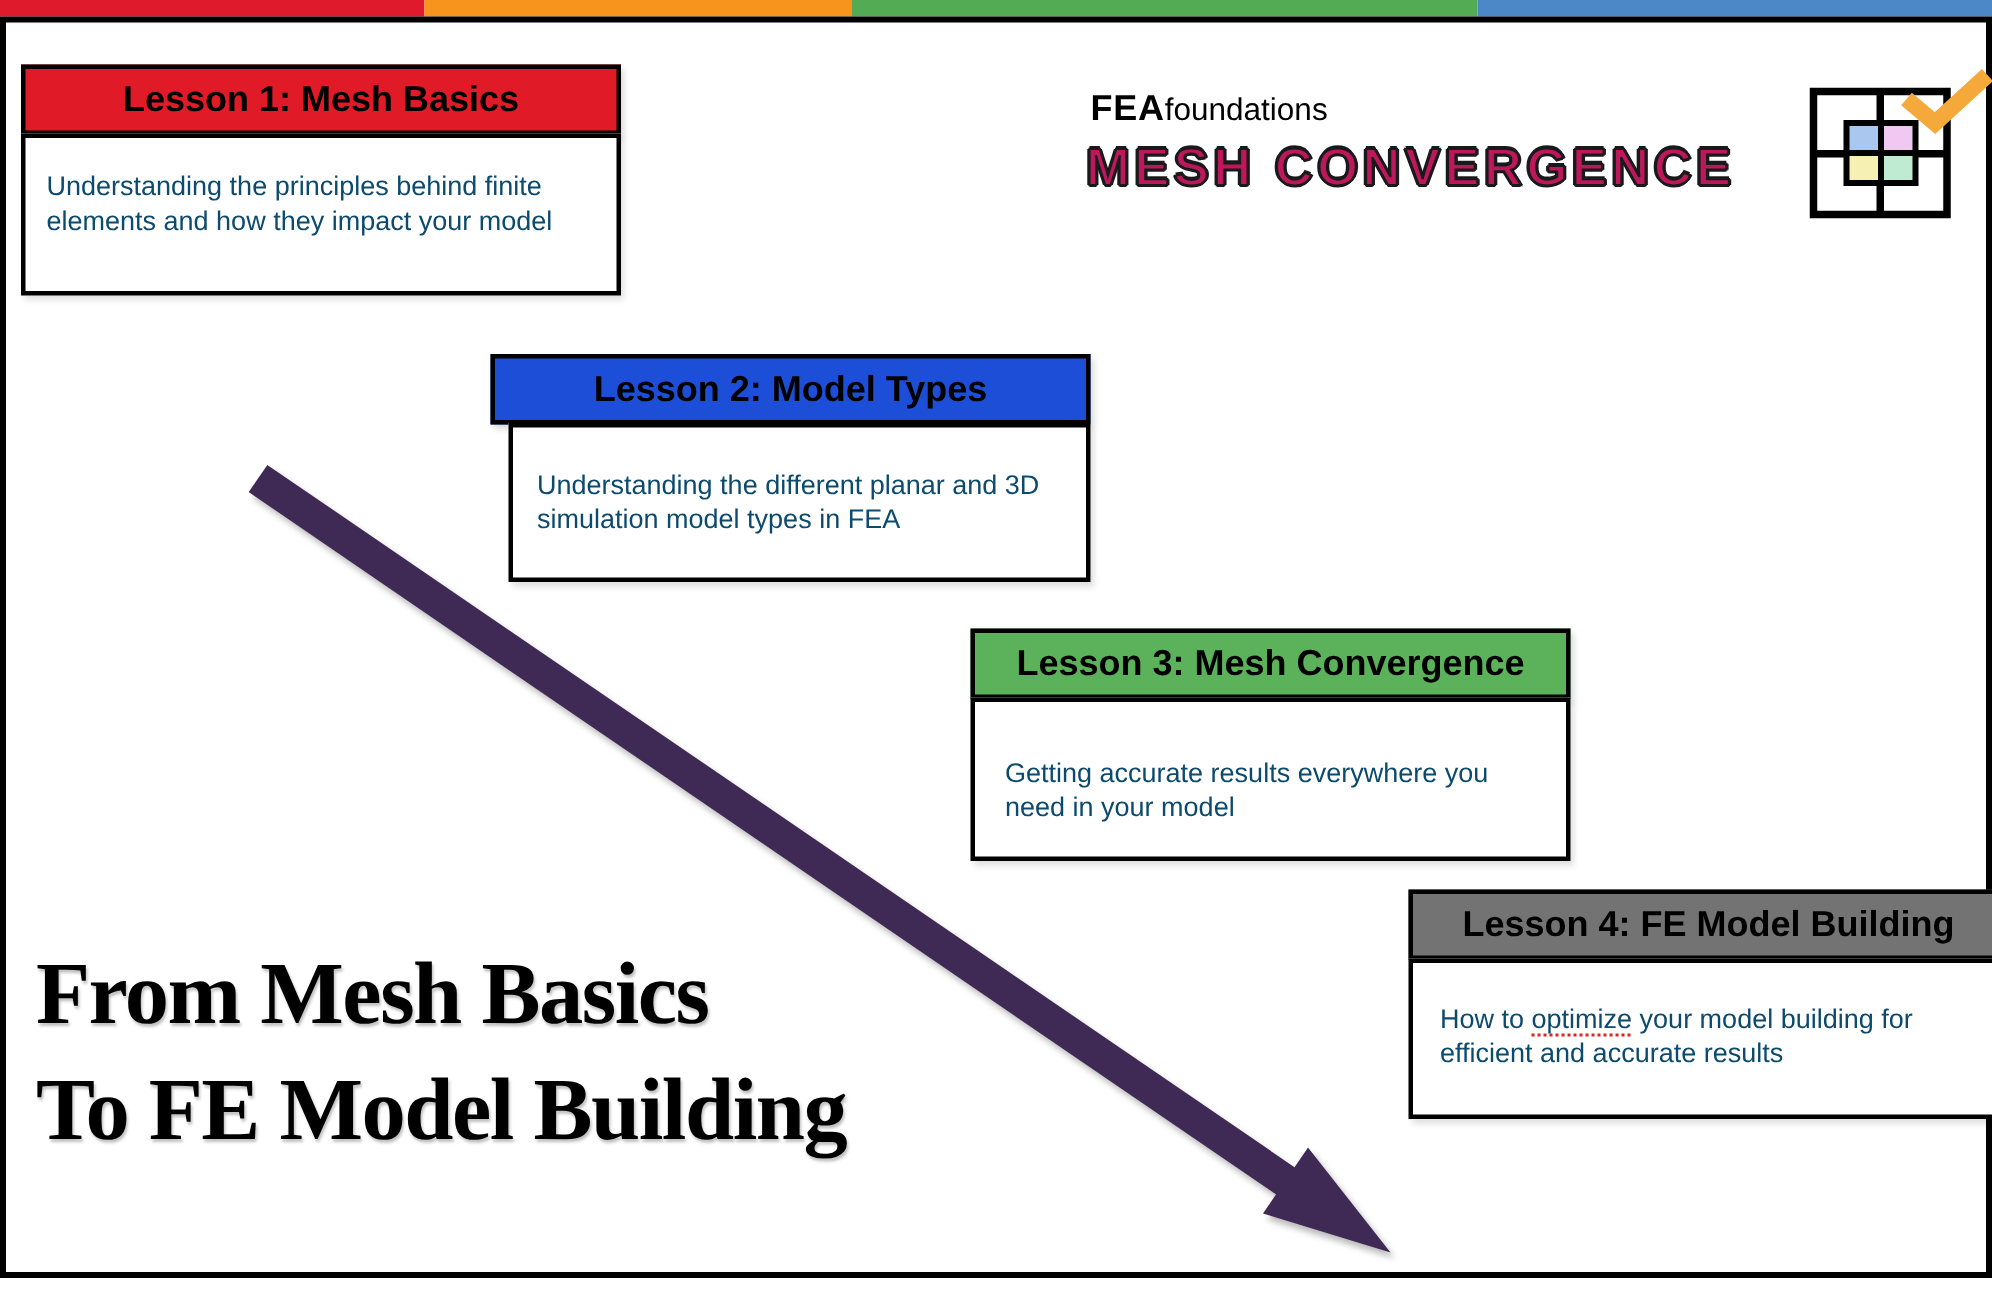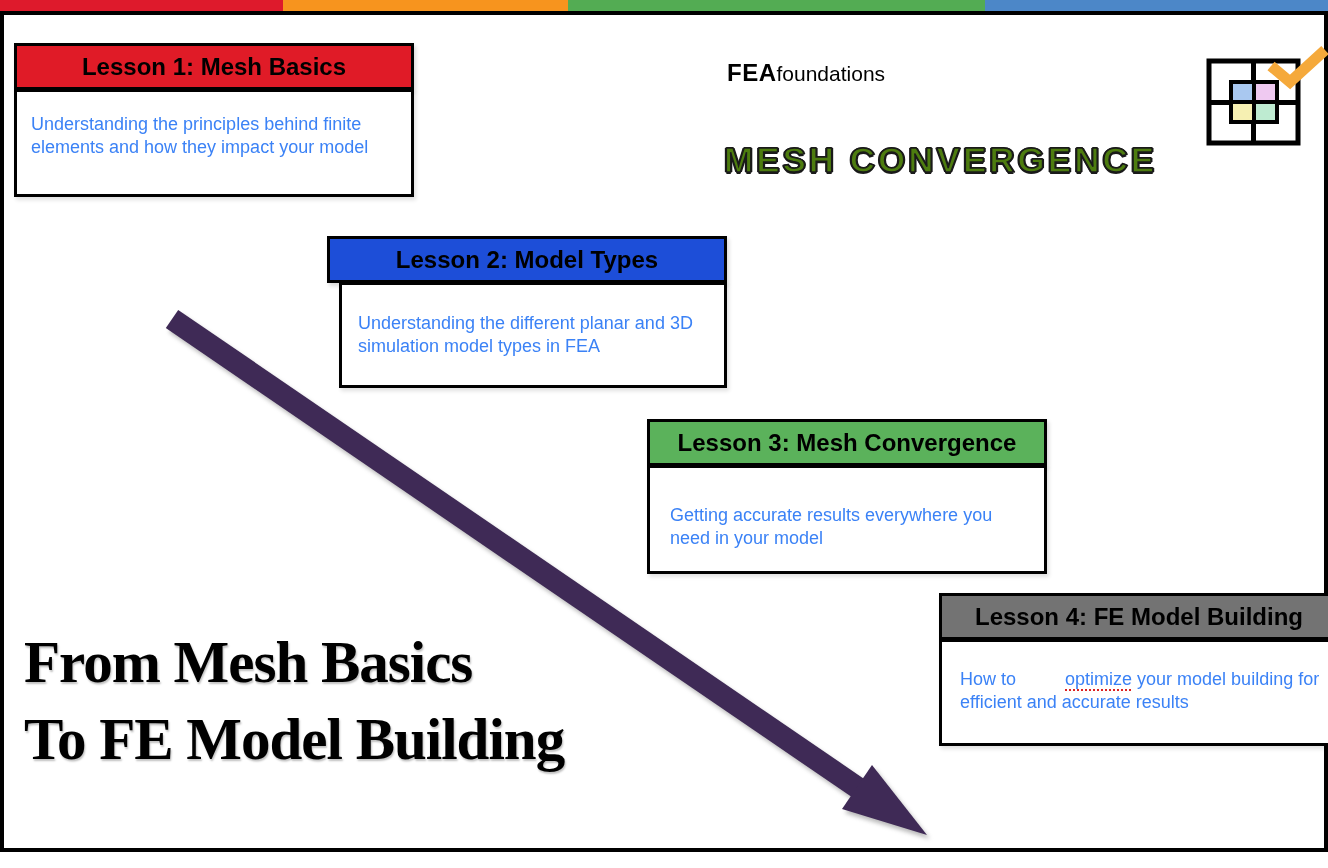--- a/index.html
+++ b/index.html
@@ -21,52 +21,50 @@
 
   
   .lesson { position:absolute; width:400px; }
   .lesson-header {
     border:3px solid #000; height:47px; box-sizing:border-box;
     display:flex; align-items:center; justify-content:center;
     font-weight:bold; font-size:24px; box-shadow:2px 3px 4px rgba(0,0,0,0.15);
   }
   .lesson-body {
     border:3px solid #000; margin-top:-1px; background:#fff; box-sizing:border-box;
-    font-size:18px; line-height:23px; color:#3b82f6;
+    font-size:18px; line-height:23px; color:#0c4a6e;
     box-shadow:2px 3px 4px rgba(0,0,0,0.12);
   }
   .lesson-1 { left:14px;  top:43px; }
   .lesson-2 { left:327px; top:236px; }
   .lesson-3 { left:647px; top:419px; }
   .lesson-4 { left:939px; top:593px; }
   .lesson-1 .lesson-body { height:108px; padding:21px 12px 0 14px; }
   .lesson-2 .lesson-body { height:106px; padding:27px 12px 0 16px;margin-left:12px; }
   .lesson-3 .lesson-body { height:109px; padding:36px 12px 0 20px; }
   .lesson-4 .lesson-body { height:107px; padding:26px 12px 0 18px; }
 
   .misspelled {
     text-decoration: underline;
     text-decoration-style: dotted;
     text-decoration-color:#dd2222;
     text-decoration-thickness:2px;
     text-underline-offset:4px;
-    margin-left:44px;
   }
 
   
   .brand-line { position:absolute; left:727px; top:59px; white-space:nowrap; }
   .fea { font-weight:800; font-size:24px; letter-spacing:0.5px; }
   .foundations { font-weight:500; font-size:21px; }
   .wordmark {
     position:absolute; left:724px; top:92px; white-space:nowrap;
     font-size:35px; font-weight:bold; letter-spacing:3px;
-    color:#4d7c0f;
+    color:#be185d;
     -webkit-text-stroke:1.5px #1a1a1a;
     text-shadow: 1.5px 0 #1a1a1a, -1.5px 0 #1a1a1a, 0 1.5px #1a1a1a, 0 -1.5px #1a1a1a;
-    margin-top: 48px;
   }
   .logo-mark { position:absolute; left:1200px; top:45px; overflow:visible; }
 
   
   .big-title {
     position:absolute; left:24px; top:624px;
     font-family:Liberation Serif, serif; font-weight:bold;
     font-size:59px; line-height:77px; letter-spacing:-1px;
     text-shadow:1px 2px 2px rgba(0,0,0,0.25);
   }

